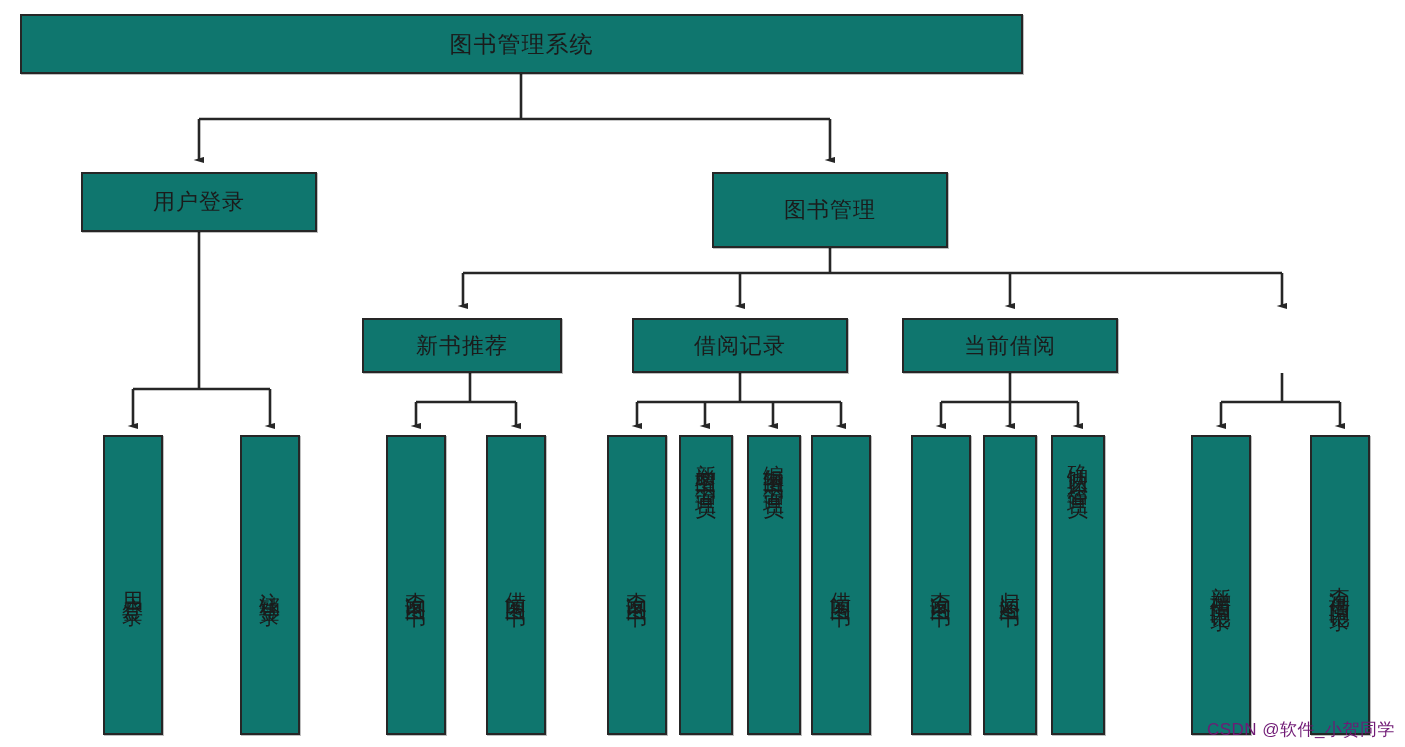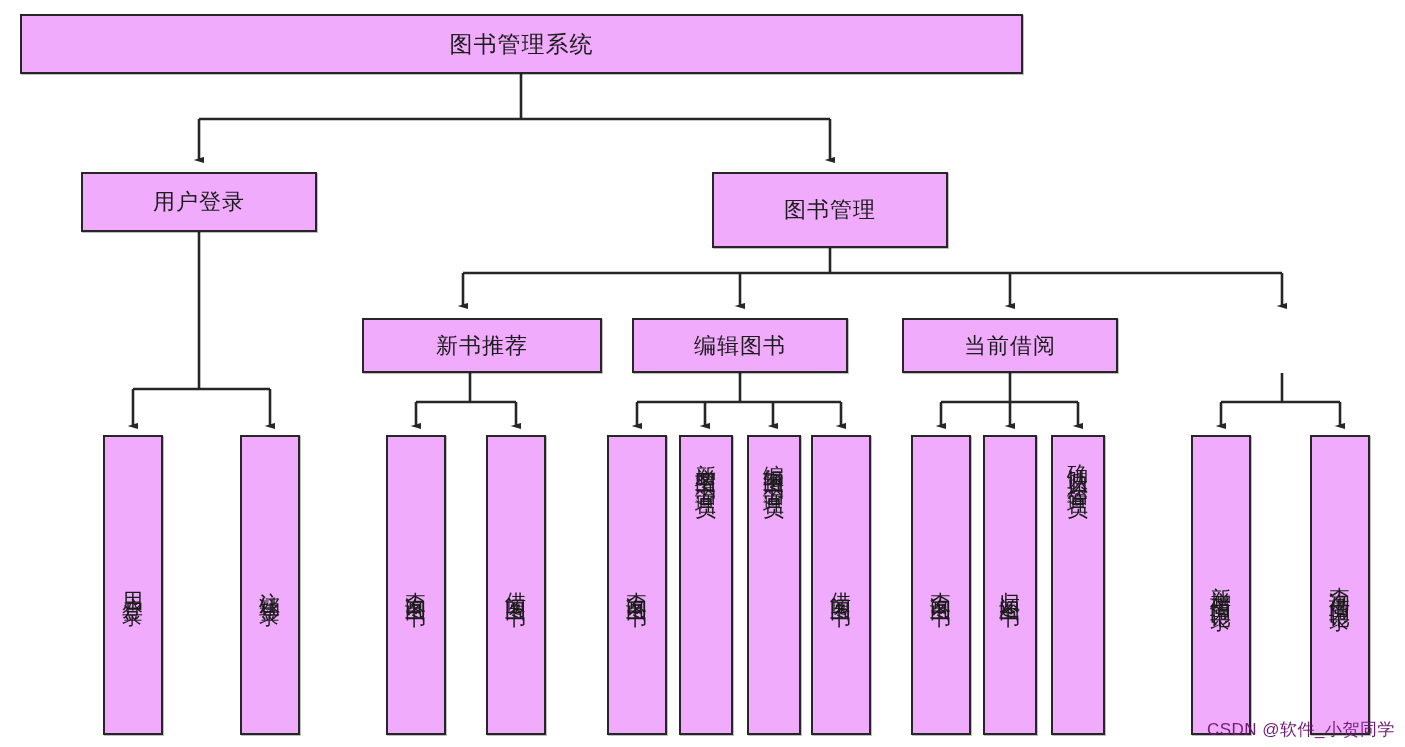--- a/index.html
+++ b/index.html
@@ -22,21 +22,21 @@
     position: absolute;
     left: 0;
     top: 0;
     width: 1405px;
     height: 747px;
     pointer-events: none;
   }
   .node {
     position: absolute;
     box-sizing: border-box;
-    background: #f0abfc;
+    background: #0f766e;
     border: 2px solid #262626;
     display: flex;
     align-items: center;
     justify-content: center;
     color: #1b1b1b;
     box-shadow: 1px 1px 0 rgba(0,0,0,0.25);
   }
   .node-label {
     display: block;
     text-align: center;
@@ -142,26 +142,26 @@
   </div>
 
   <div class="node horiz" style="left:81px; top:172px; width:236px; height:60px;">
     <span class="node-label">用户登录</span>
   </div>
 
   <div class="node horiz" style="left:712px; top:172px; width:236px; height:76px;">
     <span class="node-label">图书管理</span>
   </div>
 
-  <div class="node horiz" style="left:362px; top:318px; width:240px; height:55px;">
+  <div class="node horiz" style="left:362px; top:318px; width:200px; height:55px;">
     <span class="node-label">新书推荐</span>
   </div>
 
   <div class="node horiz" style="left:632px; top:318px; width:216px; height:55px;">
-    <span class="node-label">编辑图书</span>
+    <span class="node-label">借阅记录</span>
   </div>
 
   <div class="node horiz" style="left:902px; top:318px; width:216px; height:55px;">
     <span class="node-label">当前借阅</span>
   </div>
 
 
   <div class="node vert center-text" style="left:103px; top:435px; width:60px; height:300px;">
     <span class="node-label">用户登录</span>
   </div>

